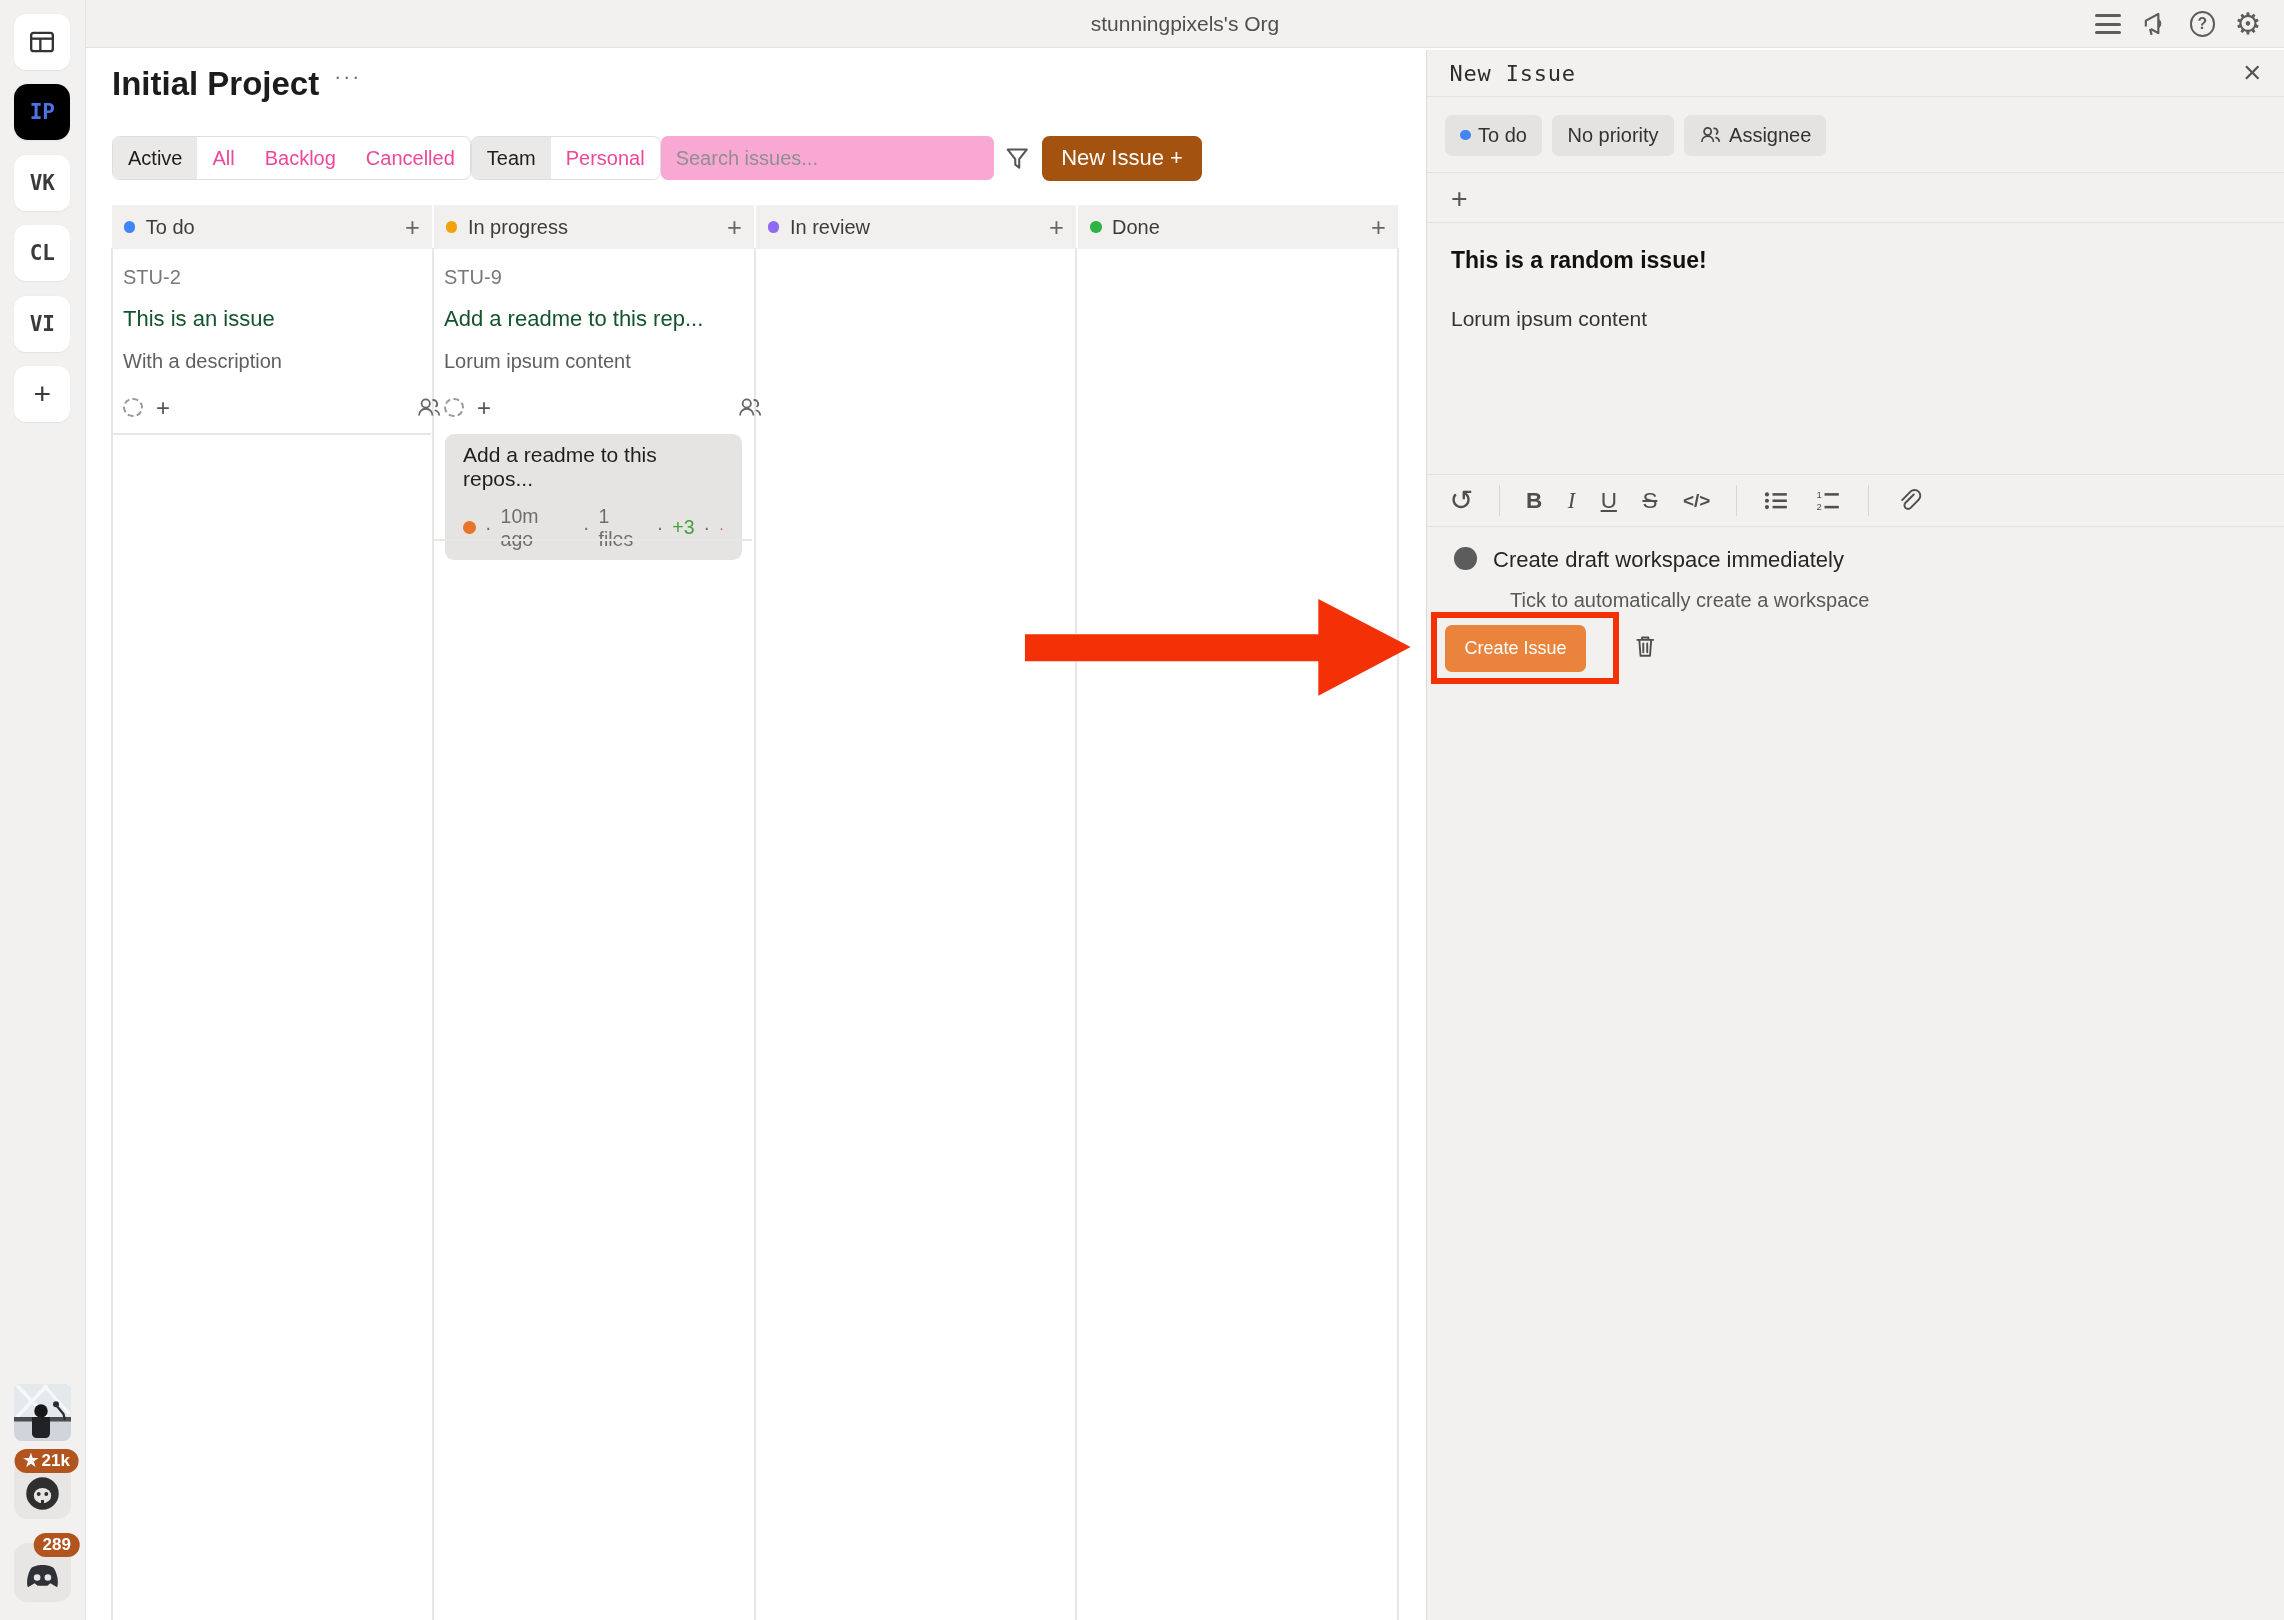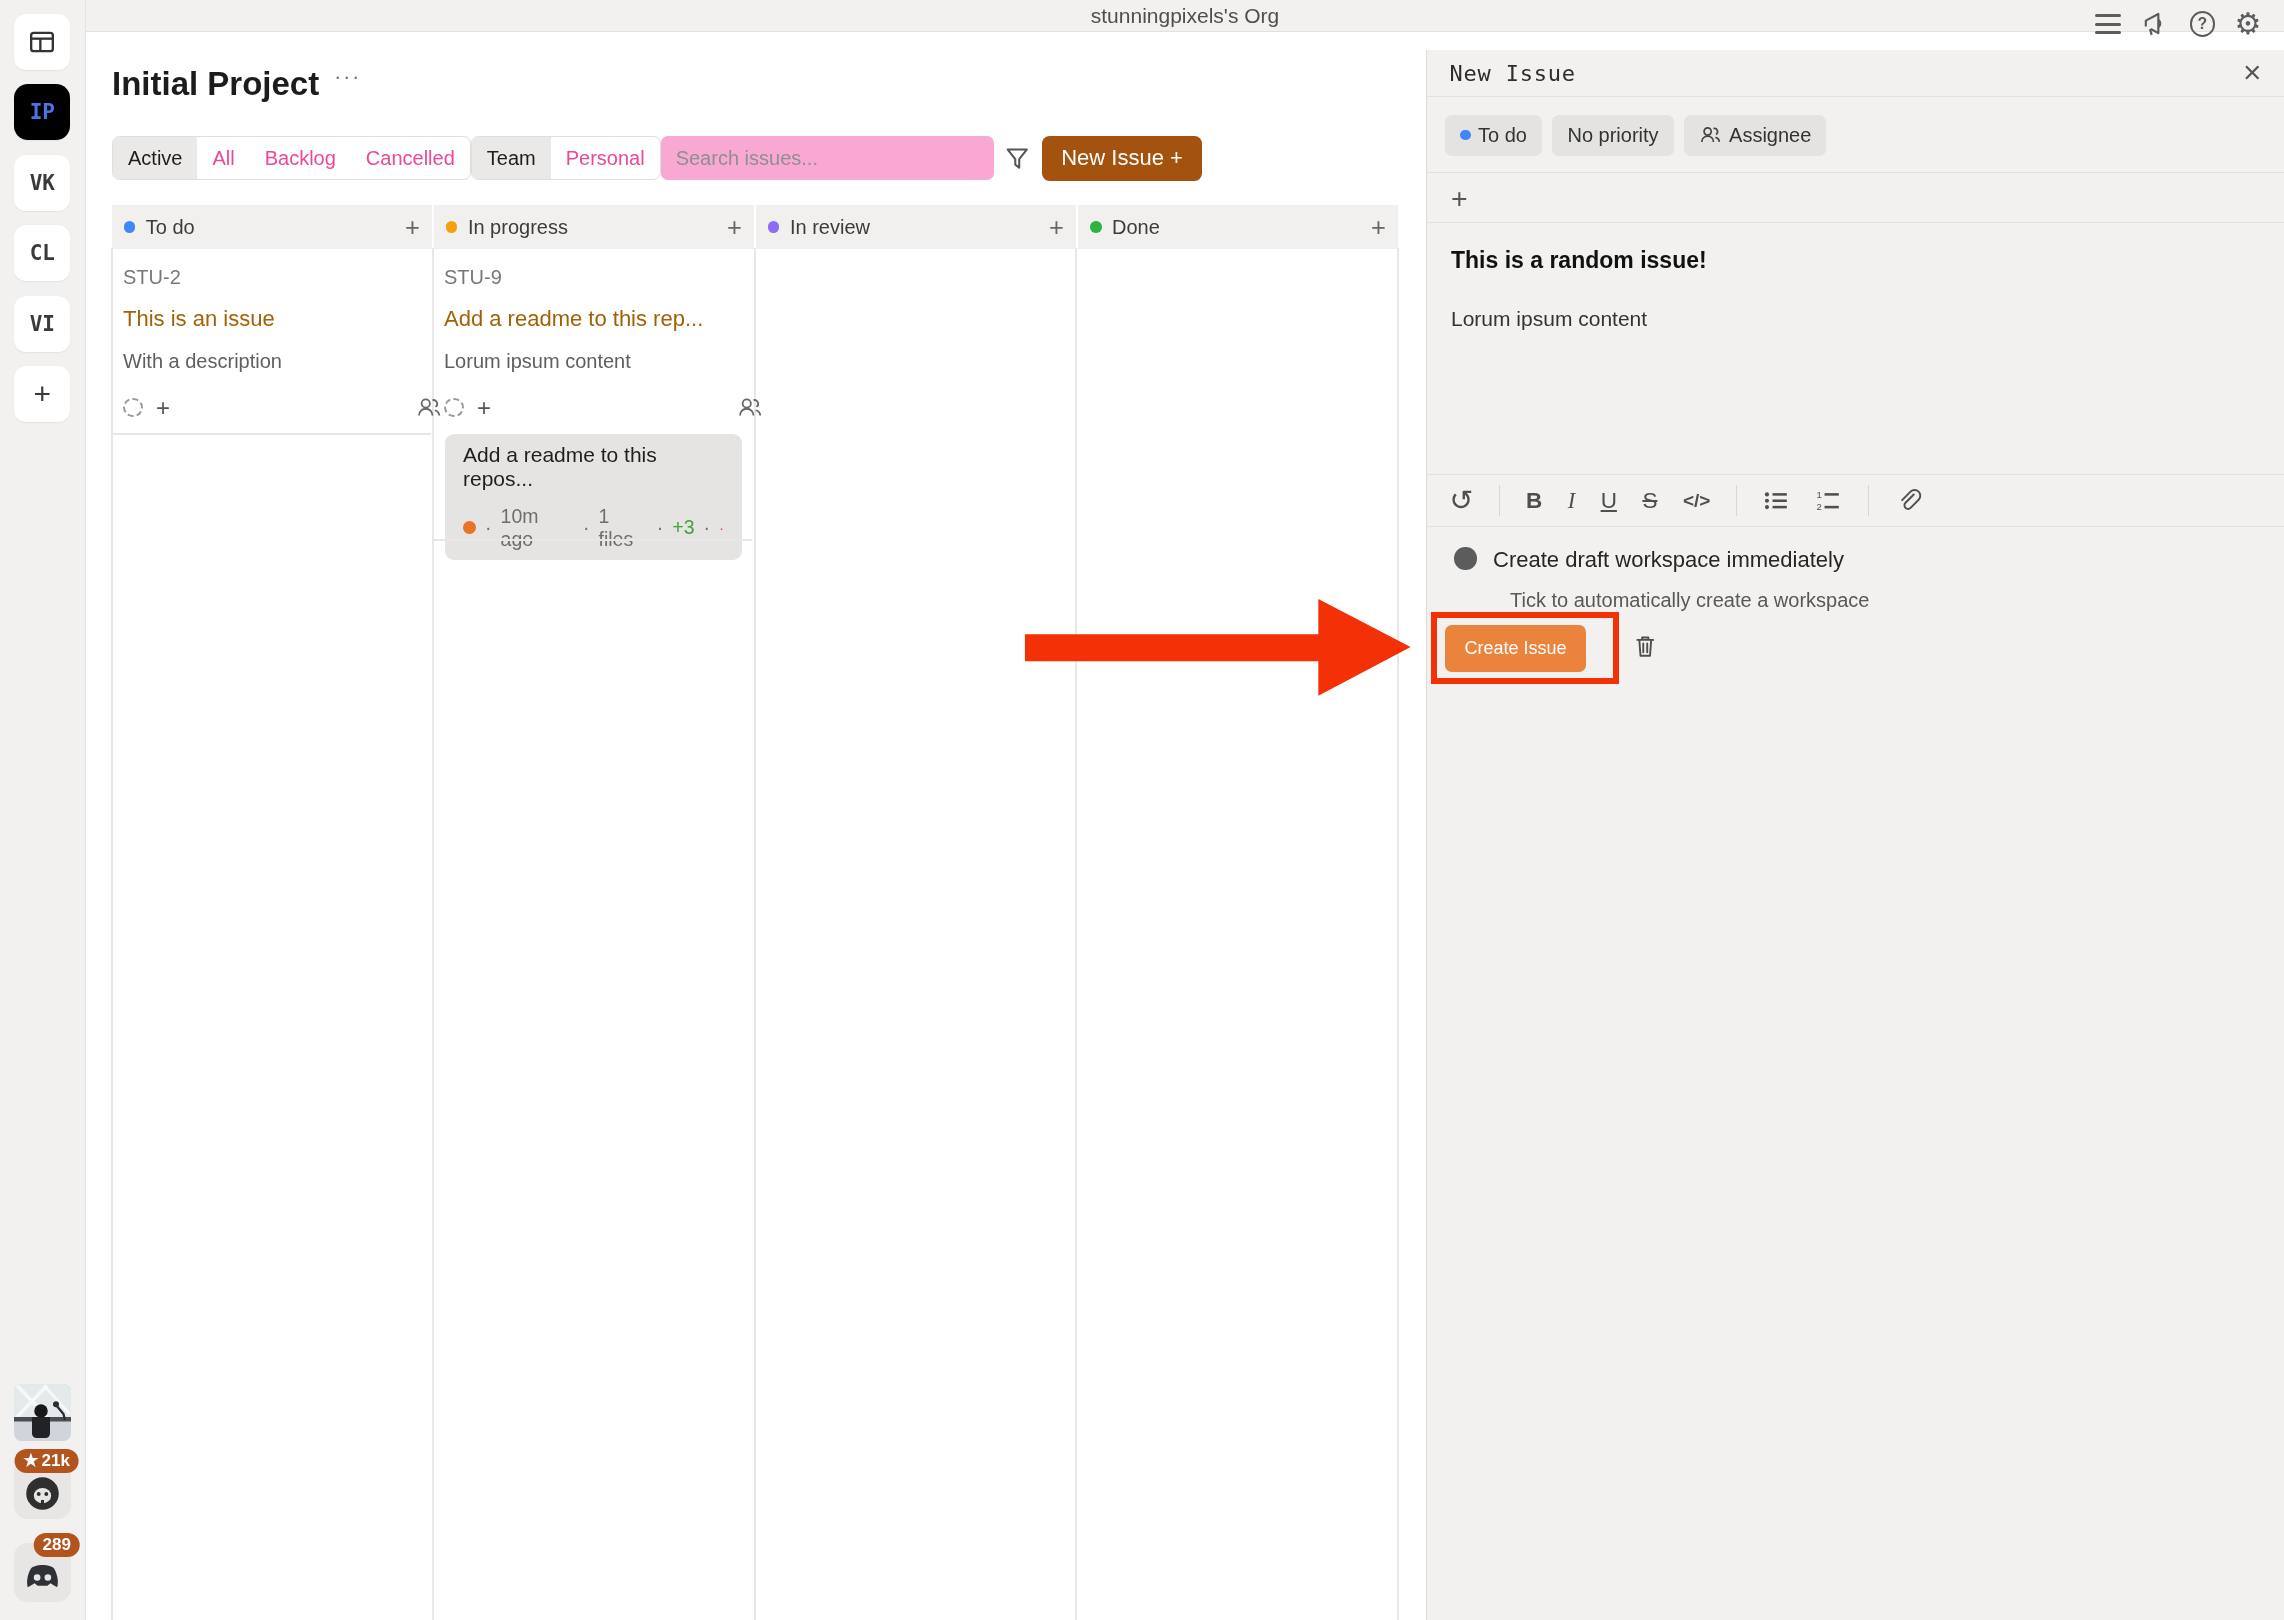--- a/index.html
+++ b/index.html
@@ -3,21 +3,21 @@
 <meta charset="utf-8">
 <style>
   * { margin:0; padding:0; box-sizing:border-box; }
   html,body { width:2284px; height:1621px; overflow:hidden; background:#fff;
               font-family:"Liberation Sans", sans-serif; }
   .stage { position:relative; width:2284px; height:1621px; background:#fff; }
   .abs { position:absolute; }
   .mono { font-family:"DejaVu Sans Mono", monospace; }
 
   
-  .topbar { left:86px; top:0; width:2198px; height:32px; background:#f2f1ef;
+  .topbar { left:86px; top:0; width:2198px; height:48px; background:#f2f1ef;
             border-bottom:1.5px solid #e2e1df; display:flex; align-items:center; }
   .topbar-title { flex:1; text-align:center; font-size:21px; color:#4f4f4f; }
   .topbar-icons { position:absolute; right:22.5px; top:0; height:48px;
                   display:flex; align-items:center; gap:19.5px; color:#5c5c5c; }
   .hamburger { width:25.5px; display:flex; flex-direction:column; gap:5.3px; }
   .hamburger i { display:block; height:3px; background:#5c5c5c; border-radius:1.5px; }
   .help-circle { width:25.5px; height:25.5px; border:2.3px solid #5c5c5c; border-radius:50%;
                  display:flex; align-items:center; justify-content:center;
                  font-size:15.8px; font-weight:bold; color:#5c5c5c; }
   .gear { font-size:30px; line-height:30px; color:#5c5c5c; }
@@ -68,21 +68,21 @@
   .board-head { position:absolute; left:24px; top:155px; width:1286px; height:44px;
                 display:flex; gap:2.3px; }
   .bh-cell { flex:1; background:#f1f0ee; display:flex; align-items:center;
              padding:0 12px; gap:10.5px; }
   .bh-dot { width:11.3px; height:11.3px; border-radius:50%; }
   .bh-name { font-size:20px; color:#3c3c3c; flex:1; }
   .bh-plus { font-size:25.5px; color:#666; }
   .vline { position:absolute; top:198px; bottom:0; width:1.5px; background:#e8e7e5; }
   .card { position:absolute; width:318px; }
   .card .cid { font-size:20px; color:#787878; }
-  .card .ctitle { font-size:22px; color:#a16207; margin-top:16.5px; }
+  .card .ctitle { font-size:22px; color:#14532d; margin-top:16.5px; }
   .card .cdesc { font-size:20px; color:#5f5f5f; margin-top:18px; }
   .card .crow { margin-top:21px; display:flex; align-items:center; gap:13.5px;
                 color:#6e6e6e; }
   .dashed-circle { width:19.5px; height:19.5px; border:2.3px dashed #9a9a9a;
                    border-radius:50%; }
   .crow .plus { font-size:24px; color:#555; }
   .crow .spacer { flex:1; }
   .hdivider { position:absolute; height:1.5px; background:#e8e7e5; }
   .mini-card { position:absolute; background:#e5e4e2; border-radius:9px;
                padding:9px 18px; width:297px; }

